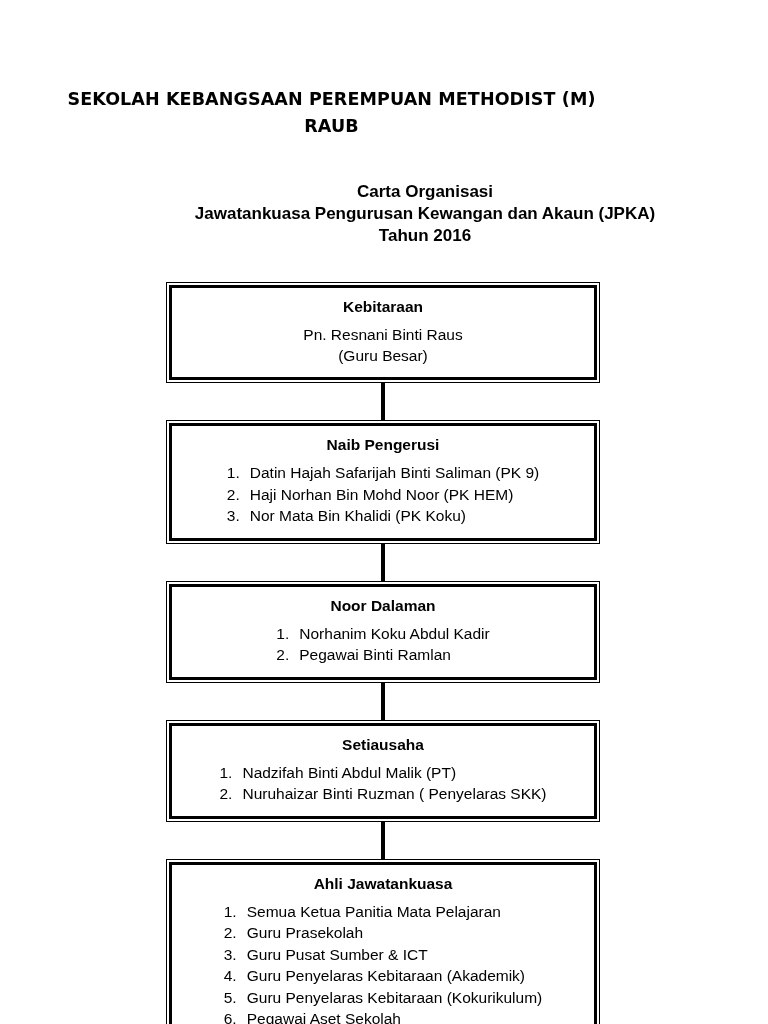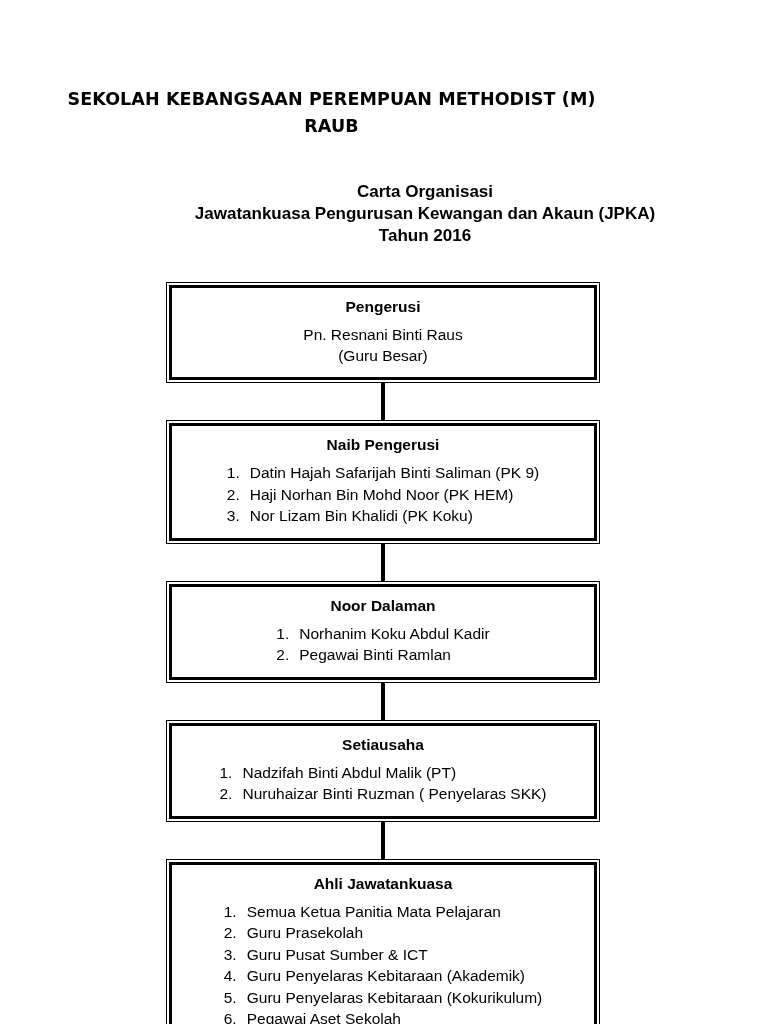--- a/index.html
+++ b/index.html
@@ -139,38 +139,38 @@
 <div class="doc-subtitle">
   <span>Carta Organisasi</span>
   <span>Jawatankuasa Pengurusan Kewangan dan Akaun (JPKA)</span>
   <span>Tahun 2016</span>
 </div>
 
 <div class="org-chart">
 
   <div class="node">
     <div class="node-inner">
-      <div class="node-title">Pengerusi</div>
+      <div class="node-title">Kebitaraan</div>
       <div class="node-body">
         <span class="bodyline">Pn. Resnani Binti Raus</span>
         <span class="bodyline">(Guru Besar)</span>
       </div>
     </div>
   </div>
 
   <div class="connector"></div>
 
   <div class="node">
     <div class="node-inner">
       <div class="node-title">Naib Pengerusi</div>
       <div class="list-wrap">
         <ol class="node-list">
           <li><span class="num">1.</span><span>Datin Hajah Safarijah Binti Saliman (PK 9)</span></li>
           <li><span class="num">2.</span><span>Haji Norhan Bin Mohd Noor (PK HEM)</span></li>
-          <li><span class="num">3.</span><span>Nor Lizam Bin Khalidi (PK Koku)</span></li>
+          <li><span class="num">3.</span><span>Nor Mata Bin Khalidi (PK Koku)</span></li>
         </ol>
       </div>
     </div>
   </div>
 
   <div class="connector"></div>
 
   <div class="node">
     <div class="node-inner">
       <div class="node-title">Noor Dalaman</div>

